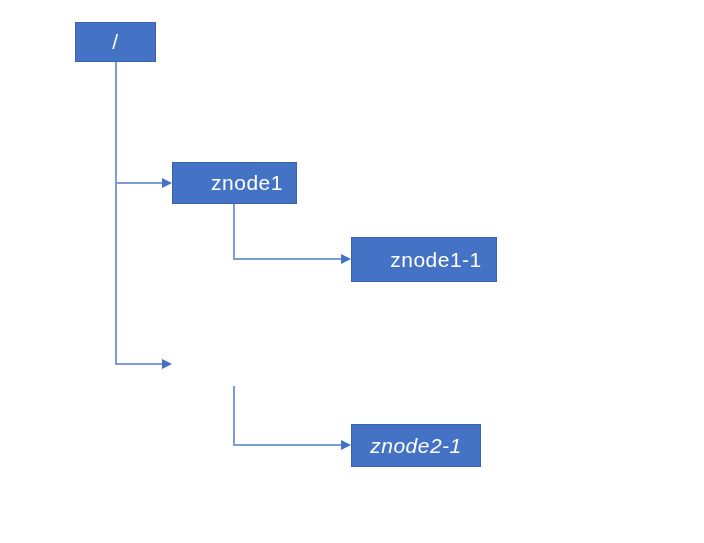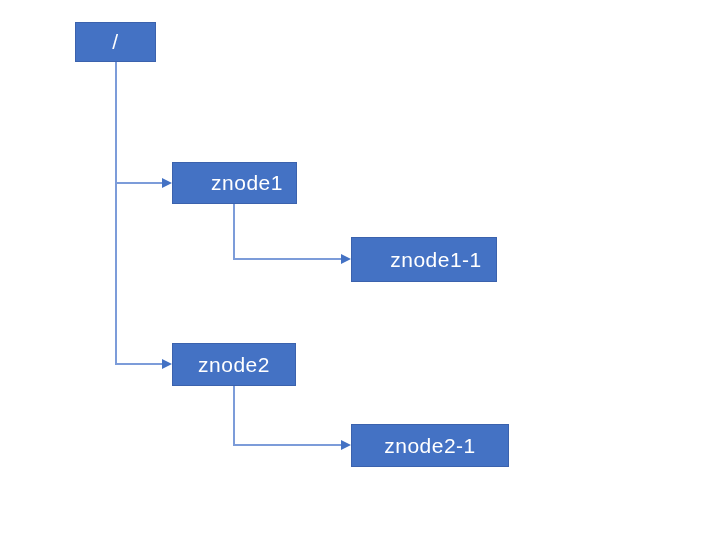--- a/index.html
+++ b/index.html
@@ -24,21 +24,21 @@
     display: flex;
     align-items: center;
     justify-content: center;
     font-size: 21px;
     letter-spacing: 0.5px;
   }
   .node-root    { left: 75px;  top: 22px;  width: 81px;  height: 40px; }
   .node-znode1  { left: 172px; top: 162px; width: 125px; height: 42px; padding-left: 25px; }
   .node-znode1-1{ left: 351px; top: 237px; width: 146px; height: 45px; padding-left: 24px; }
   .node-znode2  { left: 172px; top: 343px; width: 124px; height: 43px; }
-  .node-znode2-1{ left: 351px; top: 424px; width: 158px; height: 43px; }
+  .node-znode2-1{ left: 351px; top: 424px; width: 130px; height: 43px; font-style: italic; }
 
   .line {
     position: absolute;
     background: #7C9CD9;
   }
   
   .line-trunk      { left: 115px; top: 62px;  width: 2px;   height: 303px; }
   
   .line-branch1    { left: 115px; top: 182px; width: 48px;  height: 2px; }
   
@@ -86,21 +86,18 @@
   </div>
 
   <div class="node node-znode1">
     <span>znode1</span>
   </div>
 
   <div class="node node-znode1-1">
     <span>znode1-1</span>
   </div>
 
-  <div class="node node-znode2">
-    <span>znode2</span>
-  </div>
 
   <div class="node node-znode2-1">
     <span>znode2-1</span>
   </div>
 
 </div>
 
 </body></html>

